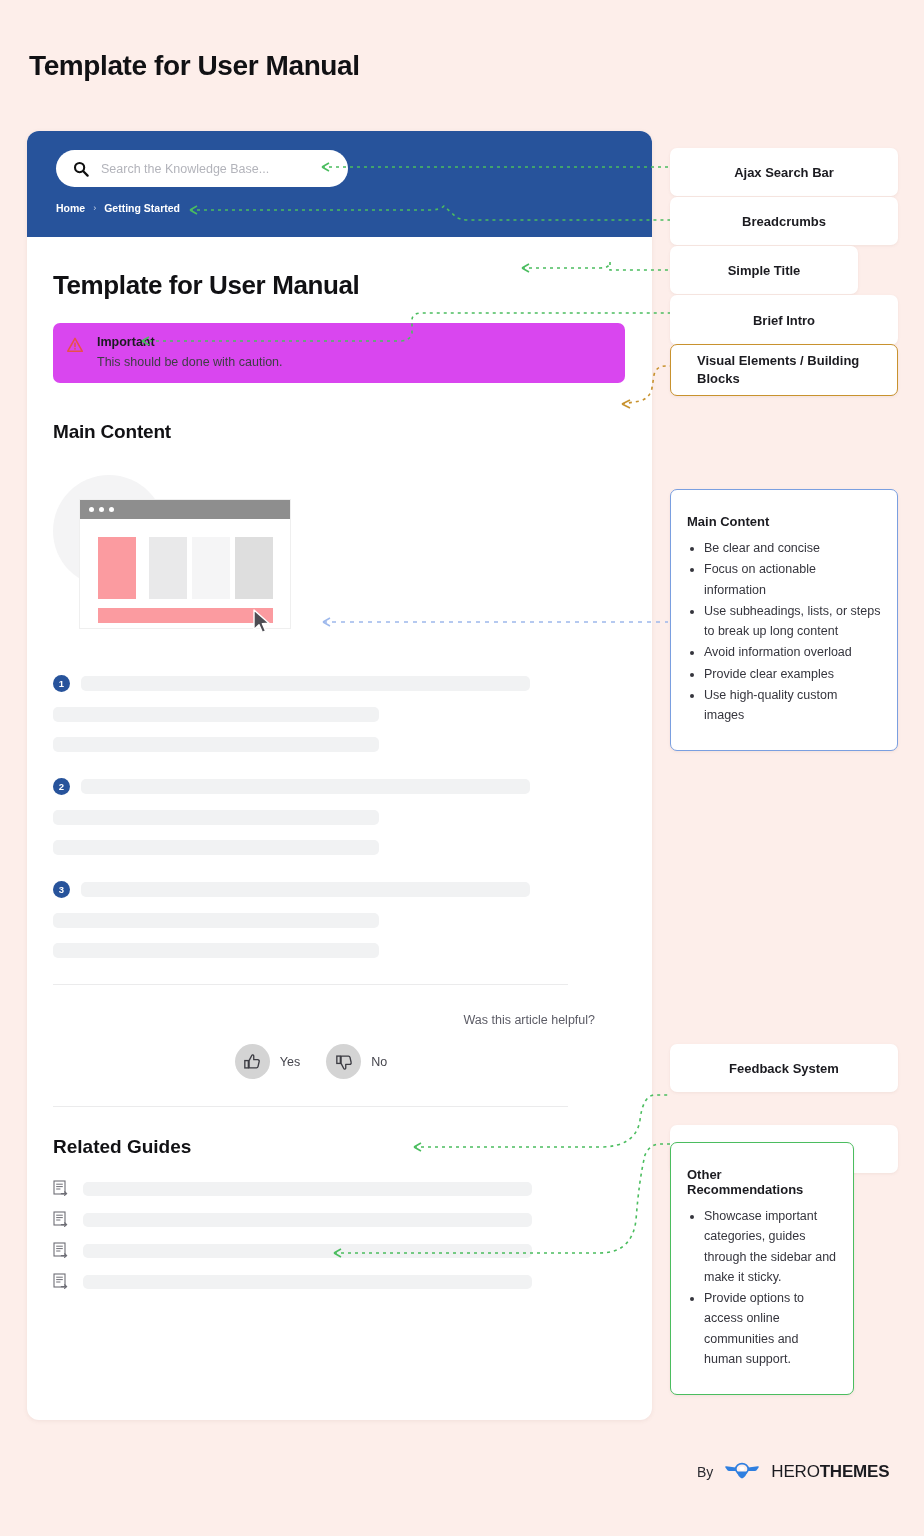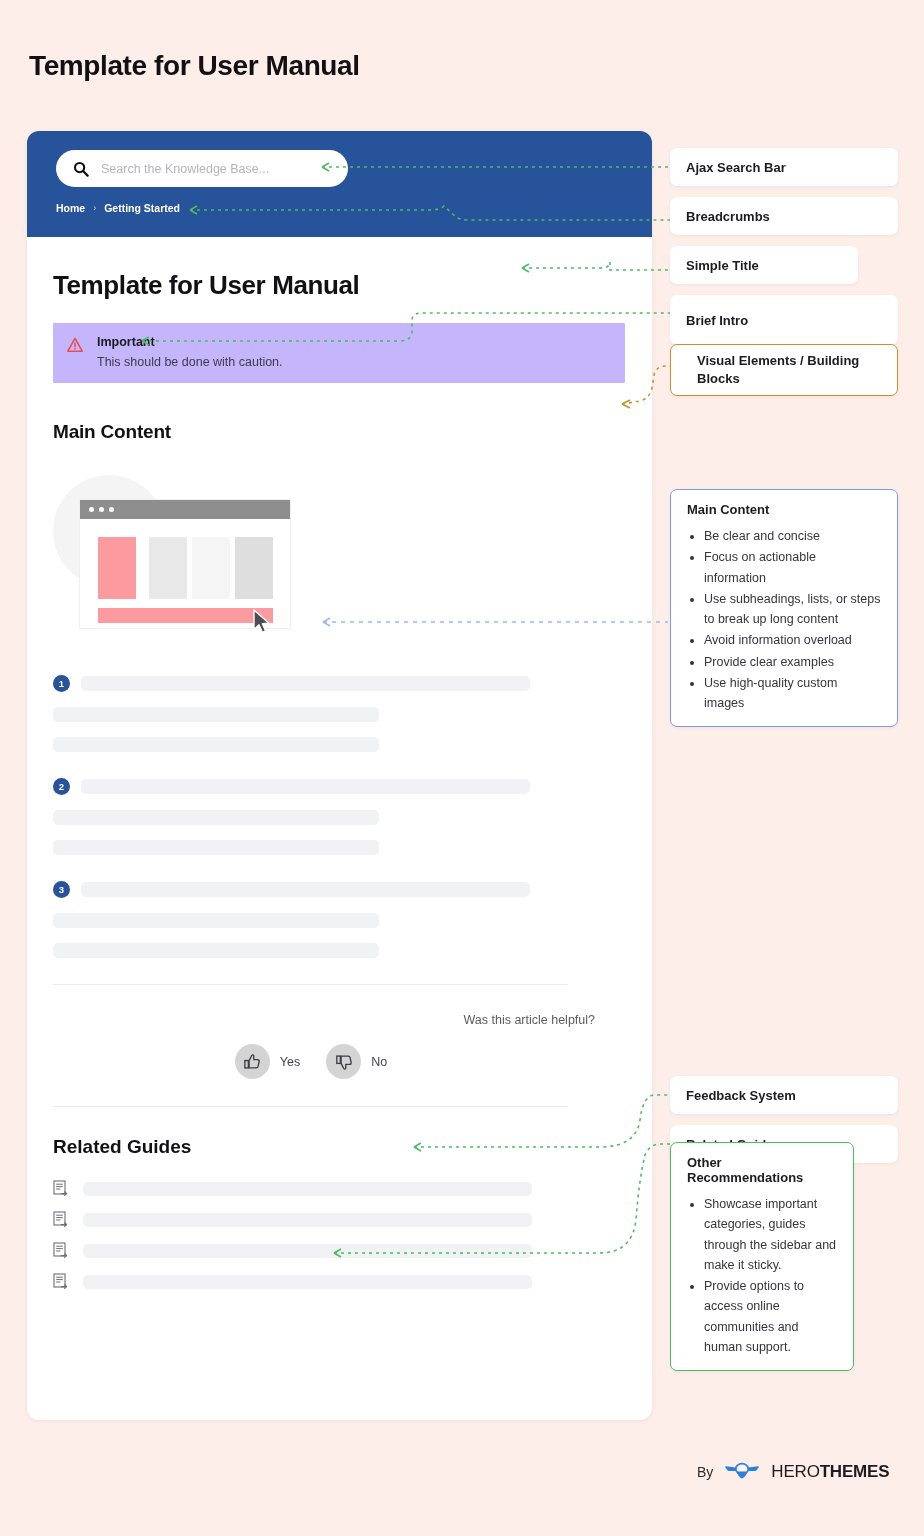--- a/index.html
+++ b/index.html
@@ -65,21 +65,21 @@
   .intro-line1 { width: 572px; height: 16px; background: #f1f2f3; border-radius: 5px; }
   .intro-label {
     position: absolute; left: 0; top: -1px;
     font-size: 12.5px; color: #4a4a52; background: transparent;
     padding: 0 2px;
   }
   .intro-line2 { width: 326px; height: 16px; background: #f1f2f3; border-radius: 5px; margin-top: 13px; }
 
   .alert {
     margin: 22px 0 0 26px; width: 572px;
-    background: #c4b5fd; border-radius: 1px;
+    background: #d946ef; border-radius: 7px;
     padding: 12px 14px 14px 14px;
     display: flex; gap: 14px;
   }
   .alert-icon { width: 16px; height: 16px; flex: none; margin-top: 2px; }
   .alert-title { font-size: 12.5px; font-weight: bold; color: #1b1b20; }
   .alert-text { font-size: 12.5px; color: #3d3d44; margin-top: 6px; }
 
   .h2 {
     margin: 38px 0 0 26px;
     font-size: 19px; font-weight: bold; color: #111114;
@@ -157,21 +157,21 @@
   .guide-icon { width: 16px; height: 18px; flex: none; }
   .guide-bar { width: 449px; height: 14px; background: #f1f2f3; border-radius: 5px; }
 
   
   .note {
     position: absolute;
     background: #ffffff;
     border-radius: 7px;
     box-shadow: 0 1px 3px rgba(150,110,100,0.10);
   }
-  .note-plain { padding: 12px 16px; }
+  .note-plain { padding: 24px 16px; justify-content: center; }
   .note-title { font-size: 13px; font-weight: bold; color: #1b1b20; }
   .note-body { margin: 9px 0 0 0; padding-left: 17px; }
   .note-body li {
     font-size: 12.5px; color: #35353d; line-height: 1.62;
     margin-bottom: 1px;
   }
   .note-blue { border: 1px solid #7a9fe0; }
   .note-amber { border: 1px solid #c8922e; }
   .note-green { border: 1px solid #4bbd5f; }
 
@@ -426,21 +426,21 @@
     <ul class="note-body">
       <li>Be clear and concise</li>
       <li>Focus on actionable information</li>
       <li>Use subheadings, lists, or steps to break up long content</li>
       <li>Avoid information overload</li>
       <li>Provide clear examples</li>
       <li>Use high-quality custom images</li>
     </ul>
   </div>
 
-  <div class="note note-plain" style="left:670px; top:1076px; width:228px; height:38px; display:flex; align-items:center;">
+  <div class="note note-plain" style="left:670px; top:1044px; width:228px; height:38px; display:flex; align-items:center;">
     <span class="note-title">Feedback System</span>
   </div>
 
   <div class="note note-plain" style="left:670px; top:1125px; width:228px; height:38px; display:flex; align-items:center;">
     <span class="note-title">Related Guides</span>
   </div>
 
   <div class="note note-plain note-green" style="left:670px; top:1142px; width:184px;">
     <div class="note-title">Other Recommendations</div>
     <ul class="note-body">

